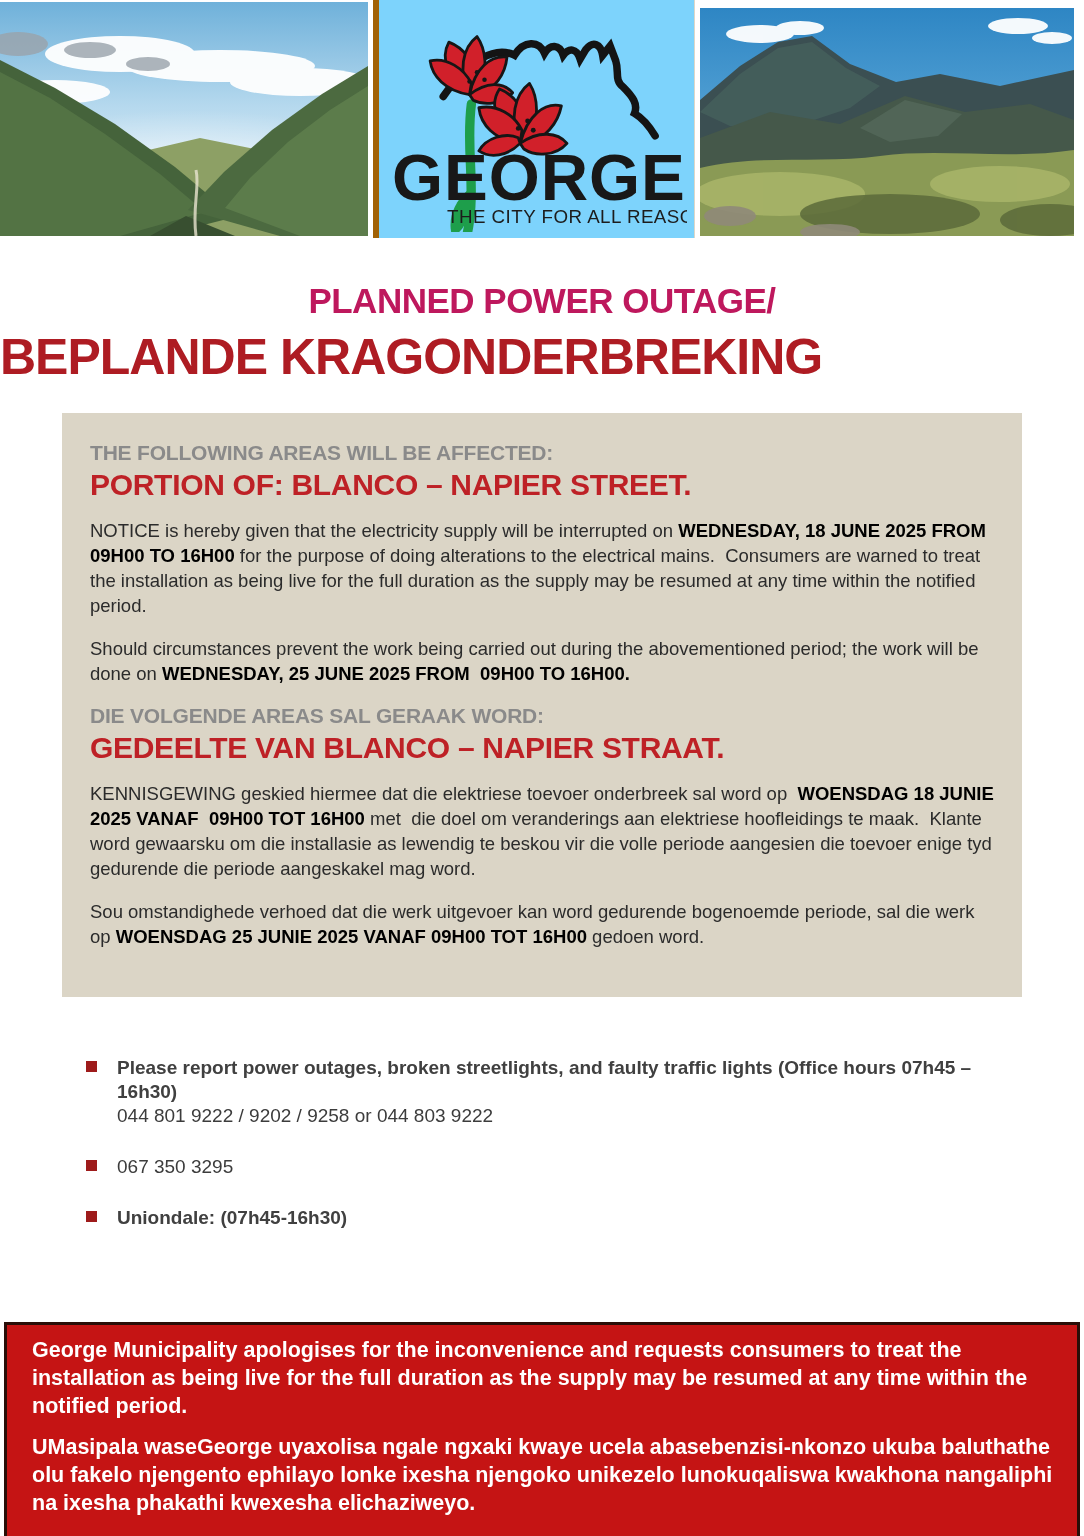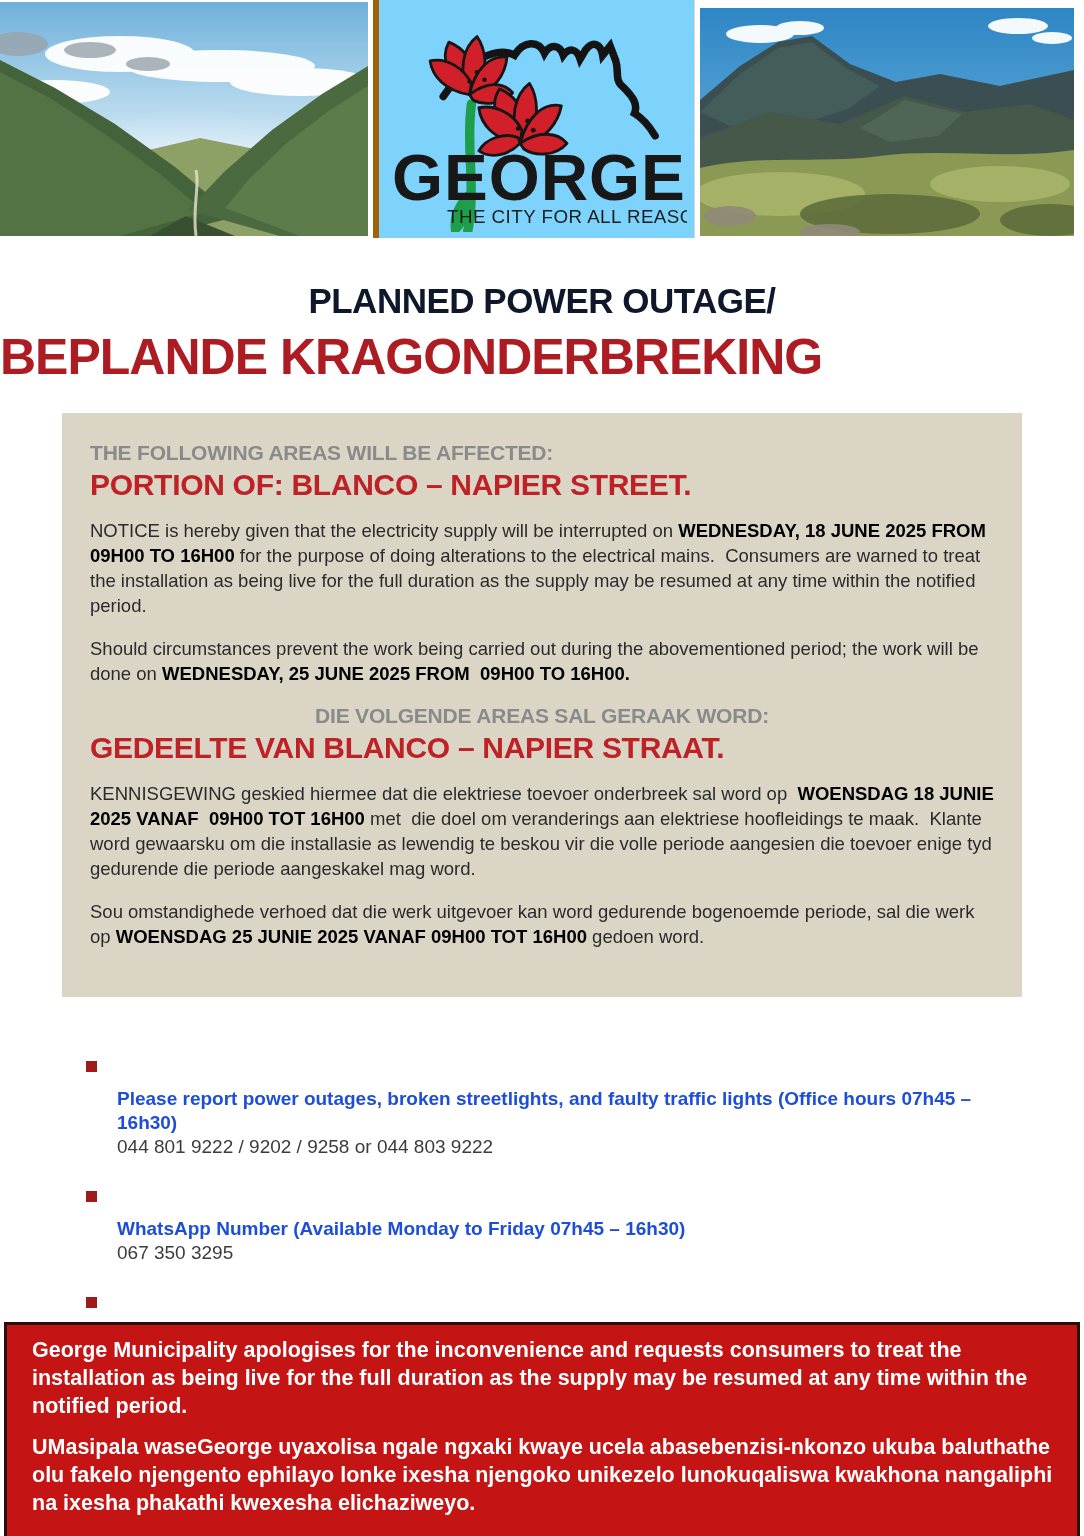--- a/index.html
+++ b/index.html
@@ -17,21 +17,21 @@
     flex:none; width:322px; height:238px; margin:0 5px; background:#7dd3fc;
     border-left:6px solid #a16207; border-right:1px solid #dcd7c8;
     display:flex; align-items:center; justify-content:center;
   }
   .photo-right { width:374px; height:228px; margin-top:8px; }
   .photo svg, .logo-panel svg { display:block; }
 
   
   .title-1 {
     position:absolute; top:281px; left:0; width:100%; text-align:center;
-    font-size:35px; font-weight:bold; color:#0f172a; letter-spacing:-0.5px;
+    font-size:35px; font-weight:bold; color:#be185d; letter-spacing:-0.5px;
   }
   .title-2 {
     position:absolute; top:328px; left:0; width:100%; text-align:left;
     font-size:50px; font-weight:bold; color:#ae1c23; letter-spacing:-1px;
   }
 
   
   .notice-box {
     position:absolute; top:413px; left:62px; width:960px; min-height:552px;
     background:#dbd5c6; padding:28px 28px 30px 28px;
@@ -40,30 +40,30 @@
     font-size:21px; font-weight:bold; color:#8a8a8a; margin-bottom:3px; letter-spacing:-0.2px;
   }
   .section-area {
     font-size:30px; font-weight:bold; color:#be2126; margin-bottom:16px; letter-spacing:-0.3px;
   }
   .notice-p {
     font-size:18.5px; line-height:25px; color:#2b2b2b; margin-bottom:18px;
     white-space:pre-wrap;
   }
   .notice-p b { color:#000; }
-  .grp2 { margin-top:8px;text-align:center; }
+  .grp2 { margin-top:8px; }
 
   
   .contacts { position:absolute; top:1056px; left:86px; width:930px; }
   .contact-item { display:flex; margin-bottom:27px; }
   .bullet-square {
     flex:none; width:11px; height:11px; background:#9e1b1b; margin:5px 20px 0 0;
   }
   .contact-text { font-size:19px; line-height:24px; }
-  .contact-title { font-weight:bold; color:#1d4ed8; white-space:pre-wrap;margin-top:31px; }
+  .contact-title { font-weight:bold; color:#404040; white-space:pre-wrap; }
   .contact-detail { color:#3c3c3c; white-space:pre-wrap; }
   .contact-detail:empty { display:none; }
 
   
   .footer-box {
     position:absolute; top:1322px; left:4px; width:1076px; min-height:182px;
     background:#c51414; border:3px solid #2a0e08; padding:11px 14px 14px 25px;
   }
   .footer-p {
     color:#ffffff; font-weight:bold; font-size:21.5px; line-height:28px;
@@ -212,21 +212,20 @@
     <span class="bullet-square"></span>
     <div class="contact-text">
       <div class="contact-title">Please report power outages, broken streetlights, and faulty traffic lights (Office hours 07h45 – 16h30)</div>
       <div class="contact-detail">044 801 9222 / 9202 / 9258 or 044 803 9222</div>
     </div>
   </div>
 
   <div class="contact-item">
     <span class="bullet-square"></span>
     <div class="contact-text">
-      <div class="contact-title">WhatsApp Number (Available Monday to Friday 07h45 – 16h30)</div>
       <div class="contact-detail">067 350 3295</div>
     </div>
   </div>
 
   <div class="contact-item">
     <span class="bullet-square"></span>
     <div class="contact-text">
       <div class="contact-title">Uniondale: (07h45-16h30)</div>
 
     </div>

